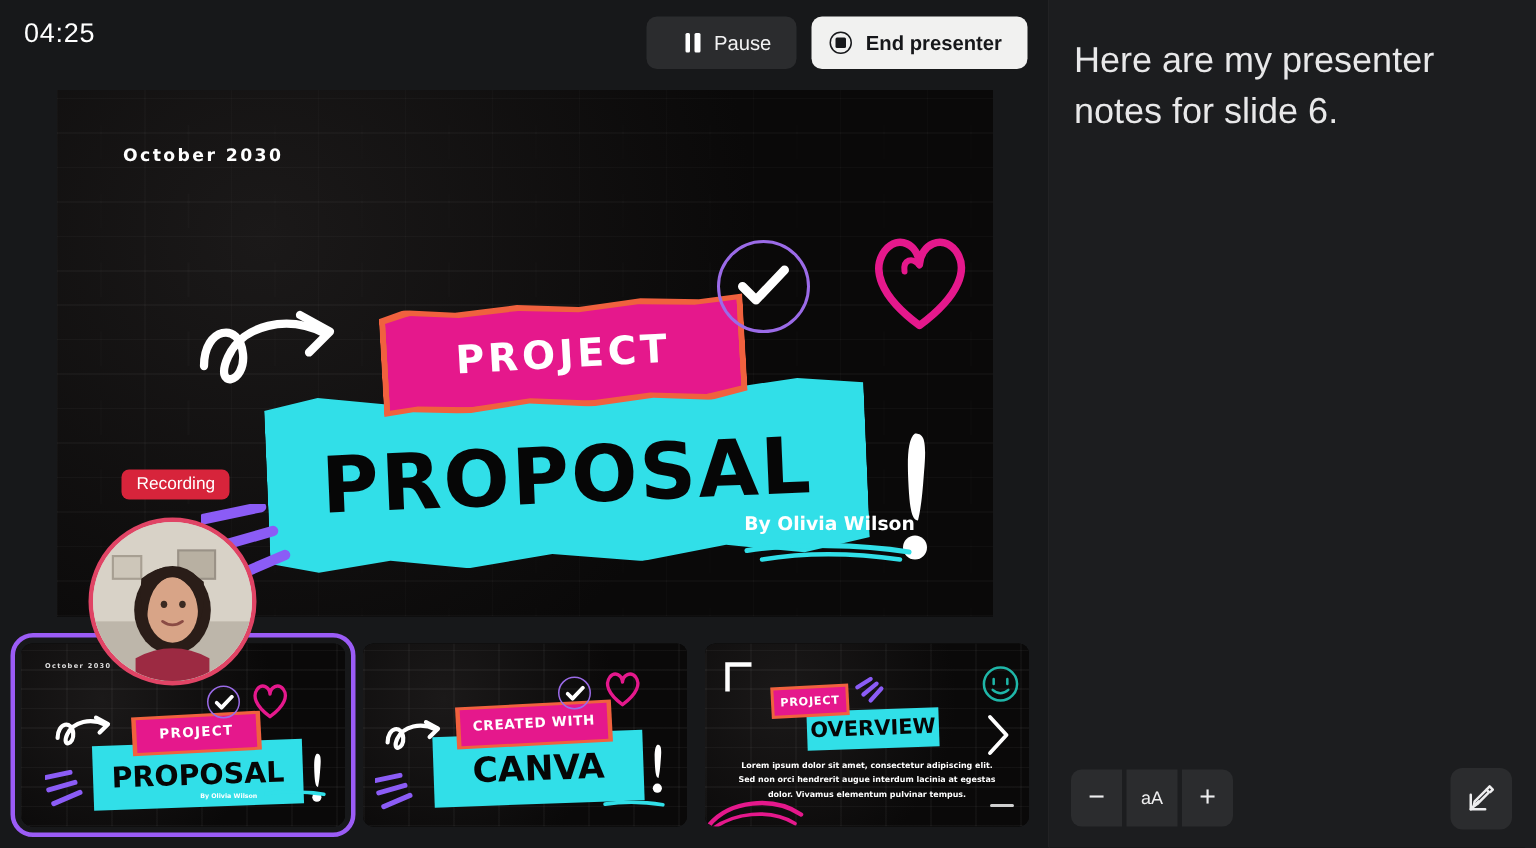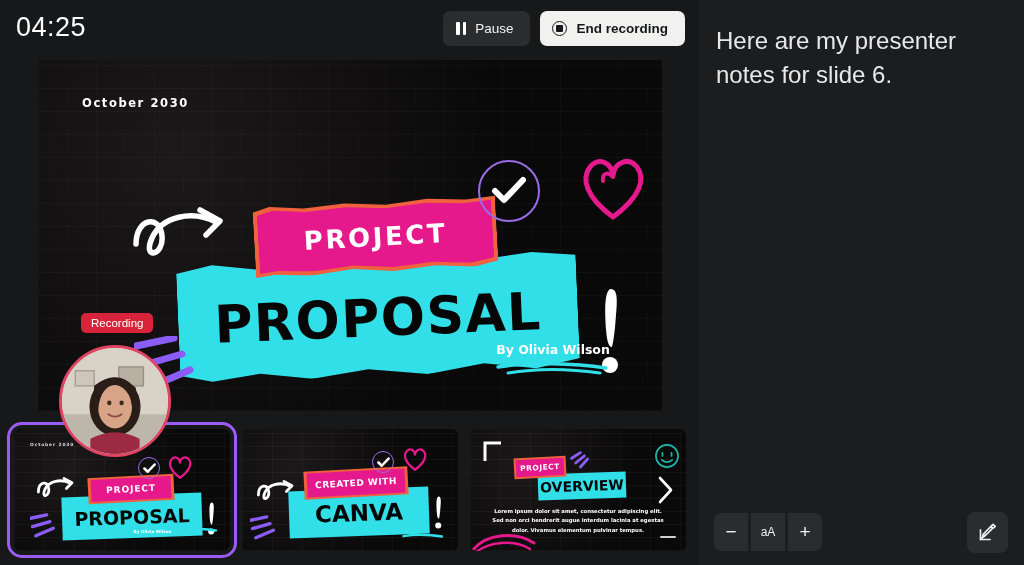--- a/index.html
+++ b/index.html
@@ -19,28 +19,28 @@
     flex: 0 0 699px;
   }
 
   
   .topbar {
     position: absolute; left: 0; top: 0; width: 699px; height: 58px;
     display: flex; align-items: center;
   }
   .timer {
     position: absolute; left: 16px; top: 12px;
-    color: #ffffff; font-size: 27px; font-weight: 400; letter-spacing: 0.5px;
+    color: #ffffff; font-size: 18px; font-weight: 400; letter-spacing: 0.5px;
   }
   .topbtns { position: absolute; right: 14px; top: 11px; display: flex; gap: 10px; align-items: center; }
   .btn-pause {
     display: flex; align-items: center; gap: 9px;
     background: #2b2c2e; color: #f2f2f3;
     border: none; border-radius: 7px;
-    height: 35px; padding: 0 17px 0 13px;
+    height: 35px; padding: 0 17px 0 26px;
     font-size: 13.5px; font-family: "Liberation Sans", sans-serif;
     cursor: pointer;
   }
   .pause-glyph { display: inline-flex; gap: 3px; }
   .pause-glyph i { display: block; width: 3.5px; height: 13px; background: #ffffff; border-radius: 1px; }
   .btn-end {
     display: flex; align-items: center; gap: 9px;
     background: #f1f1f0; color: #16171a;
     border: none; border-radius: 7px;
     height: 35px; padding: 0 17px 0 12px;
@@ -267,21 +267,21 @@
           <span class="pause-glyph">
               <i></i>
               <i></i>
             </span>
           <span>Pause</span>
         </button>
         <button class="btn-end">
           <span class="stop-glyph">
               <i></i>
             </span>
-          <span>End recording</span>
+          <span>End presenter</span>
         </button>
       </div>
     </div>
 
     <div class="slide-wrap">
       <div class="slide">
         <div class="brick"></div>
 
         <div class="s-date">October 2030</div>
 

